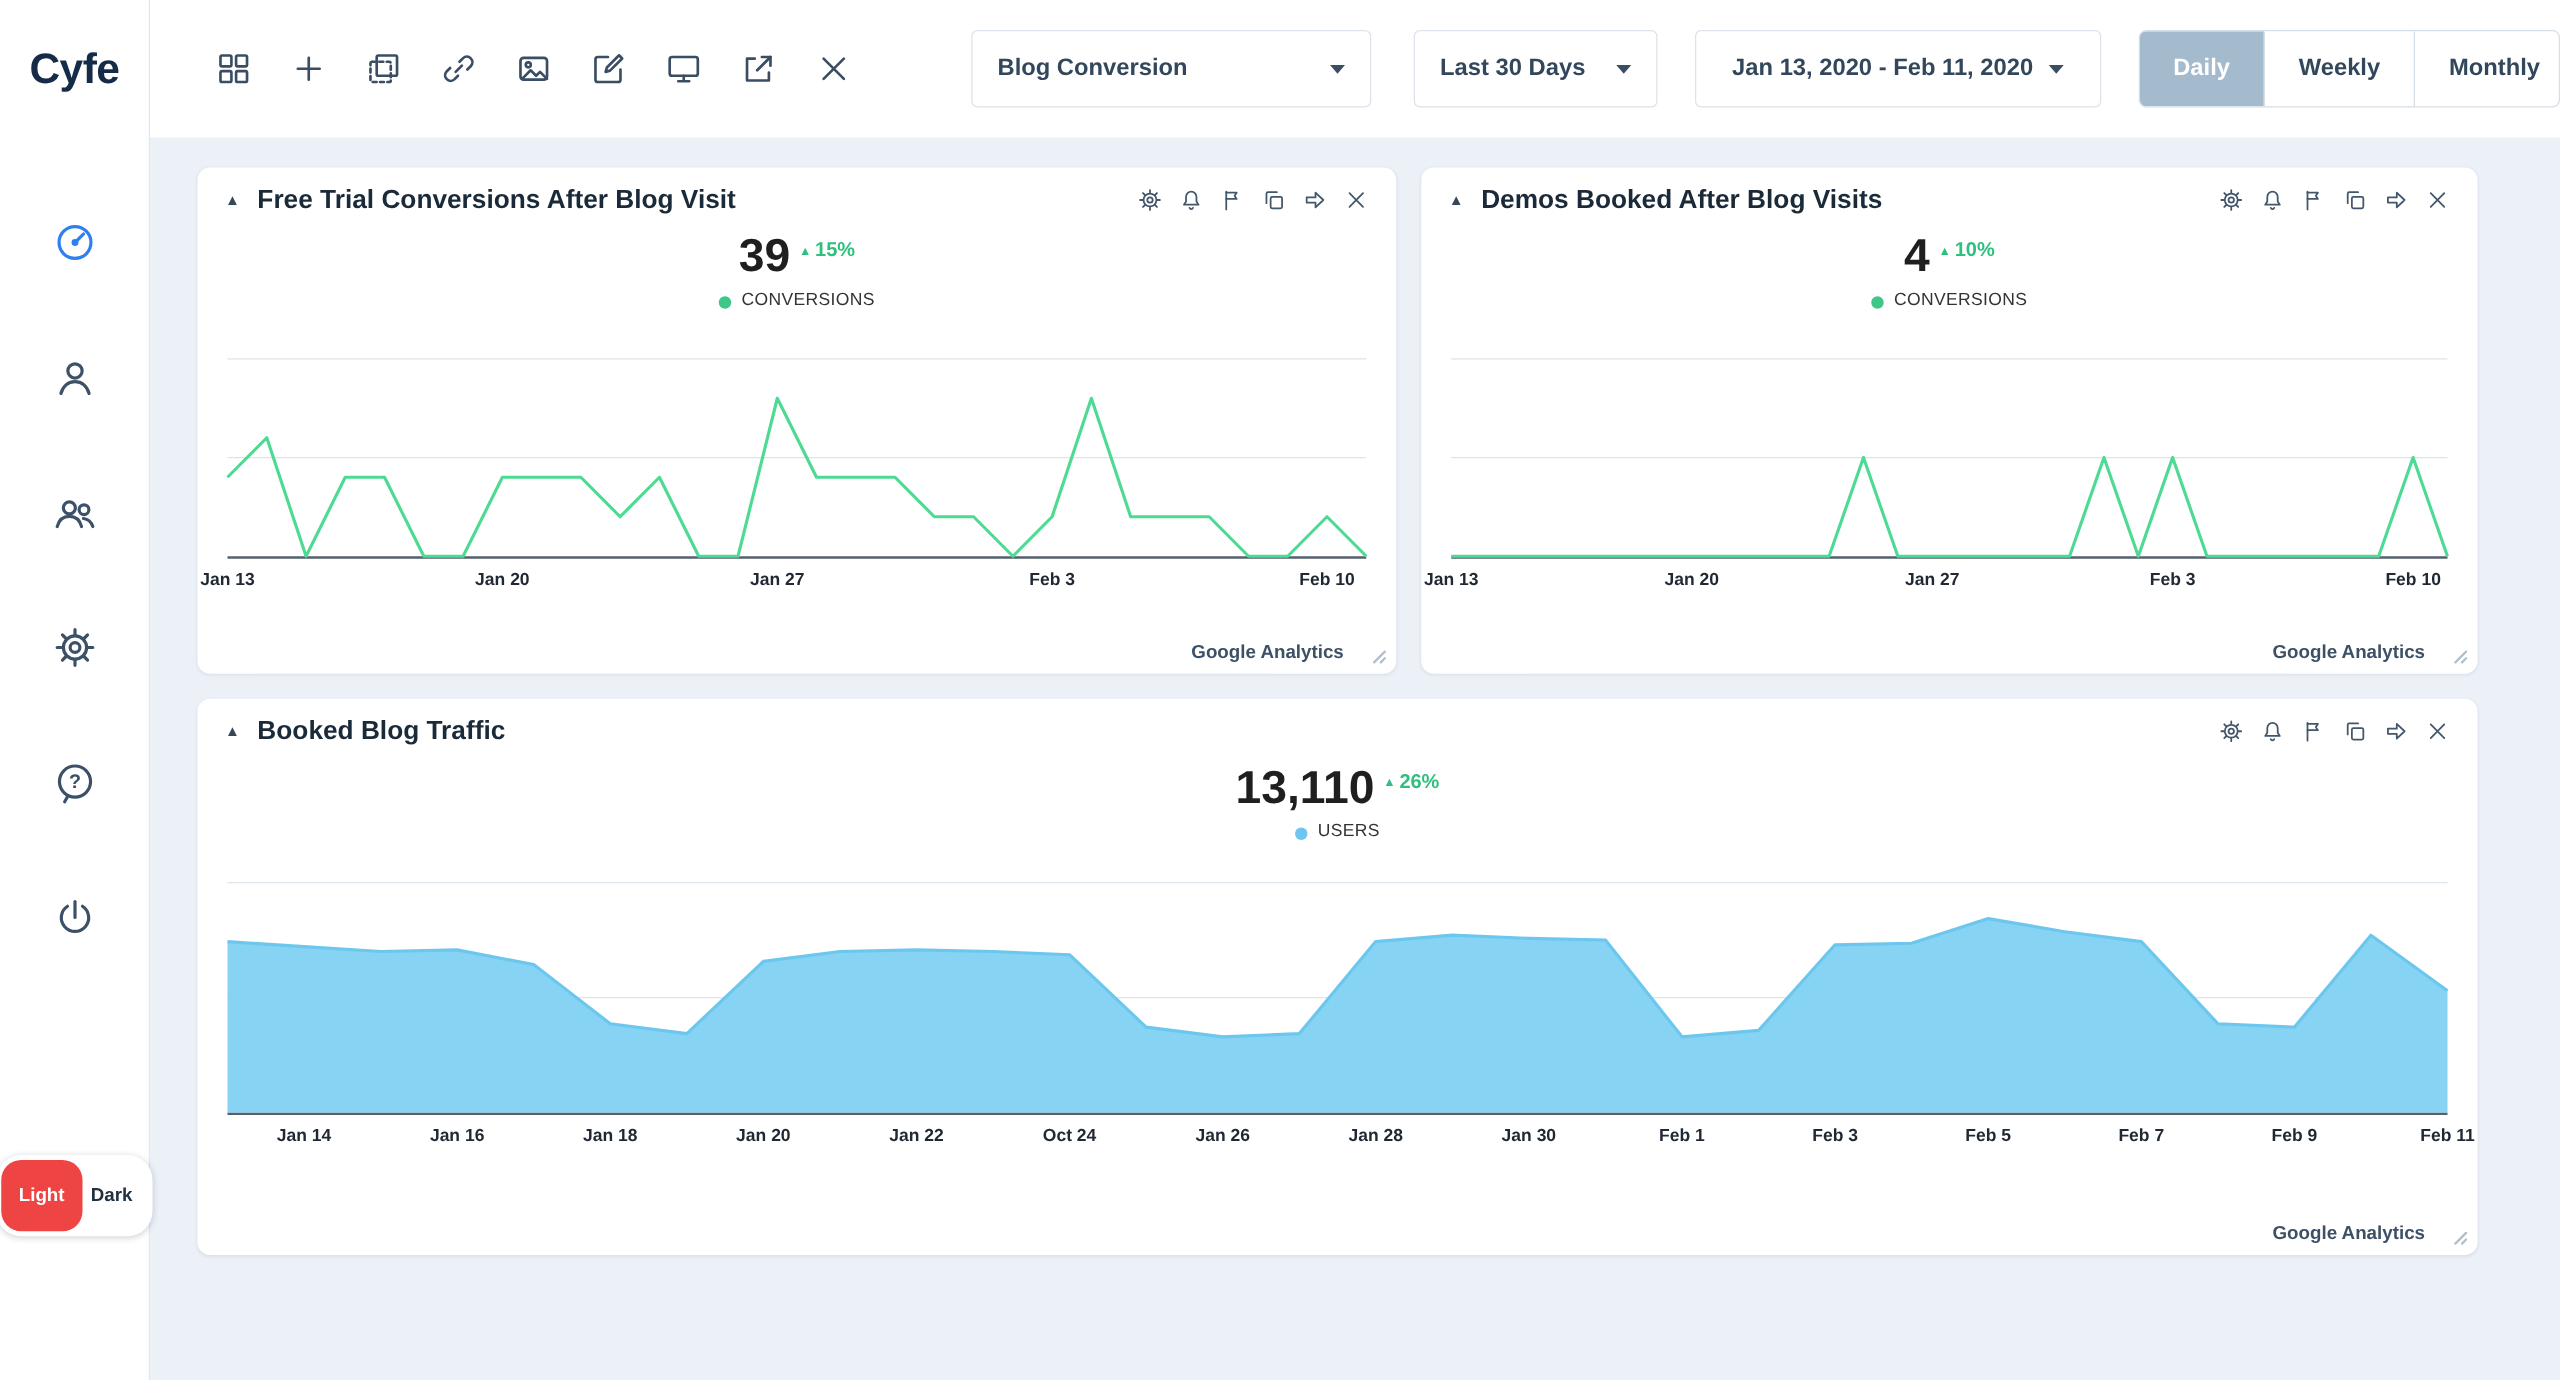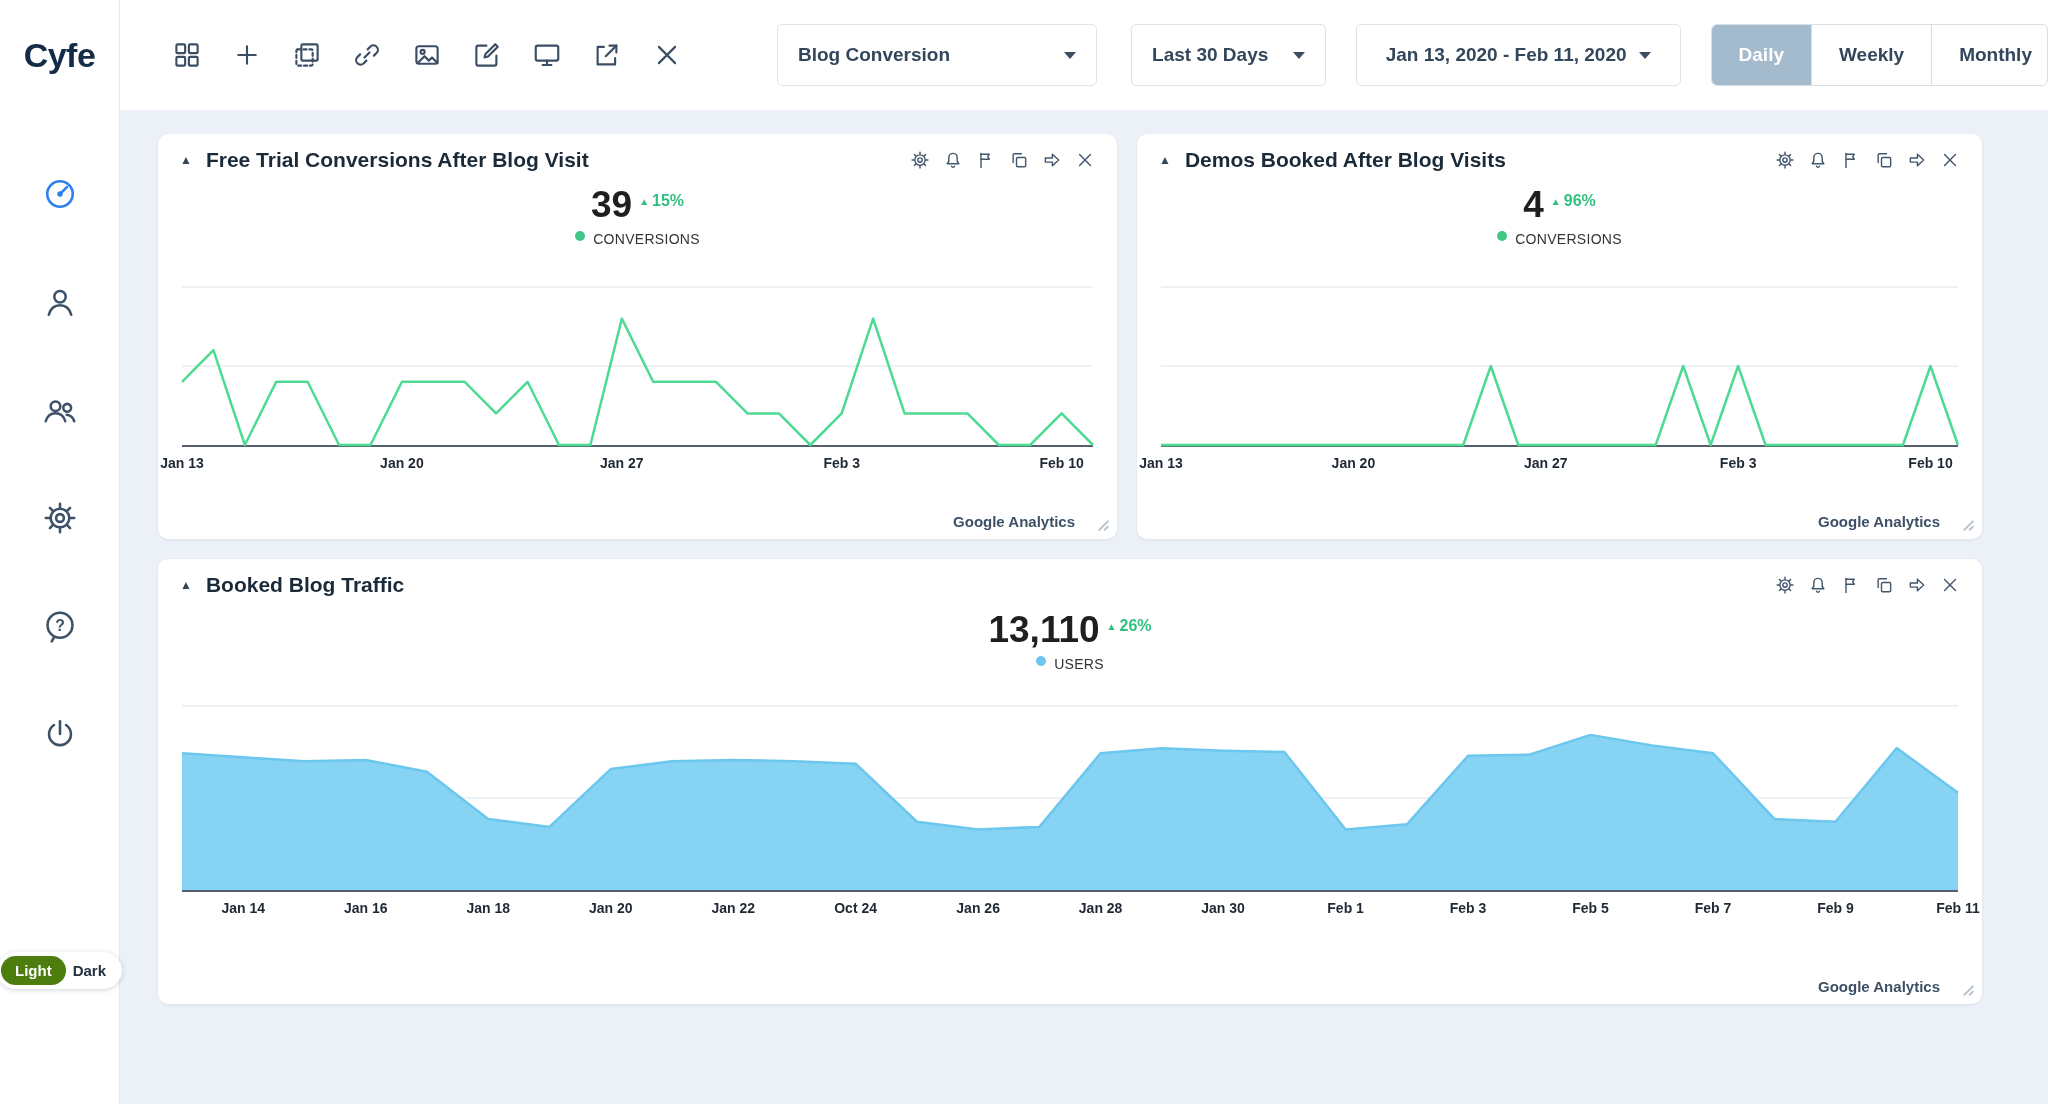--- a/index.html
+++ b/index.html
@@ -12,21 +12,21 @@
 
   
   .sidebar { width:120px; background:#fff; border-right:1px solid #e3e8ee; display:flex; flex-direction:column; align-items:center; flex-shrink:0; }
   .logo { height:110px; display:flex; align-items:center; font-size:34px; font-weight:800; color:#142c47; letter-spacing:-0.5px; }
   .logo::first-letter { color:#2b7de9; }
   .side-nav { display:flex; flex-direction:column; gap:72px; margin-top:66px; }
   .nav-item { width:36px; height:36px; color:#3c5168; cursor:pointer; }
   .nav-item.active { color:#2e7ff0; }
   .nav-item svg { width:36px; height:36px; }
   .theme-toggle { margin-top:auto; margin-bottom:115px; background:#fff; border-radius:20px; box-shadow:0 1px 5px rgba(20,40,60,.2); display:inline-flex; align-items:center; gap:7px; padding:4px; }
-  .theme-light { background:#4d7c0f; color:#fff; border-radius:16px; padding:6px 14px; font-size:15px; font-weight:bold; }
+  .theme-light { background:#ef4444; color:#fff; border-radius:16px; padding:20px 14px; font-size:15px; font-weight:bold; }
   .theme-dark { color:#22313f; font-size:15px; font-weight:bold; padding-right:12px; }
 
   
   .main { flex:1; display:flex; flex-direction:column; min-width:0; }
 
   
   .topbar { height:110px; background:#fff; display:flex; align-items:center; flex-shrink:0; }
   .tool-icons { display:flex; gap:30px; margin-left:52px; color:#3a4d63; }
   .tool-btn { width:30px; height:30px; cursor:pointer; }
   .tool-btn svg { width:30px; height:30px; }
@@ -54,21 +54,21 @@
   .card-title { font-size:21px; font-weight:bold; color:#1b2a39; flex:1; }
   .widget-icons { display:flex; gap:13px; color:#42566c; align-items:center; }
   .w-icon { width:20px; height:20px; cursor:pointer; }
   .w-icon svg { width:20px; height:20px; }
 
   .stat { text-align:center; margin-top:14px; }
   .stat-line { display:inline-flex; align-items:flex-start; }
   .stat-value { font-size:37px; font-weight:800; color:#1f1f1f; line-height:1; }
   .stat-delta { color:#2fbf7f; font-size:16px; font-weight:bold; margin-left:7px; margin-top:6px; display:inline-flex; align-items:center; }
   .delta-arrow { font-size:10px; margin-right:3px; }
-  .legend { margin-top:8px; display:flex; justify-content:center; align-items:flex-start; gap:8px; font-size:14px; color:#333; letter-spacing:.3px; }
+  .legend { margin-top:8px; display:flex; justify-content:center; align-items:flex-end; gap:8px; font-size:14px; color:#333; letter-spacing:.3px; }
   .dot { width:10px; height:10px; border-radius:50%; }
 
   .chart-area { position:relative; margin:0 24px; border-bottom:2px solid #55606c; }
   .chart-area.sm { height:160px; margin-top:40px; }
   .chart-area.bg { height:186px; margin-top:34px; }
   .chart-area svg.chart { position:absolute; inset:0; width:100%; height:100%; overflow:visible; }
   .x-labels { position:relative; margin:8px 24px 0; height:22px; }
   .x-labels span { position:absolute; transform:translateX(-50%); font-size:14px; font-weight:bold; color:#1f2833; white-space:nowrap; top:0; }
   .card-foot { position:absolute; right:42px; bottom:9px; font-size:15px; font-weight:bold; color:#3c5066; }
   .resize-handle { position:absolute; right:7px; bottom:7px; width:15px; height:15px; cursor:nwse-resize; color:#b3bfca; }
@@ -335,21 +335,21 @@
                   <path d="M5.5 5.5l13 13M18.5 5.5l-13 13"></path>
                 </svg>
               </span>
           </div>
         </div>
         <div class="stat">
           <div class="stat-line">
             <span class="stat-value">4</span>
             <span class="stat-delta">
                 <span class="delta-arrow">▲</span>
-                <span>96%</span>
+                <span>10%</span>
               </span>
           </div>
           <div class="legend">
             <span class="dot" style="background: rgb(62, 199, 134);"></span>
             <span>CONVERSIONS</span>
           </div>
         </div>
         <div class="chart-area sm">
           <svg class="chart" viewBox="0 0 1000 100" preserveAspectRatio="none">
               <line x1="0" x2="1000" y1="50" y2="50" stroke="#dde4ea" stroke-width="1" vector-effect="non-scaling-stroke"></line>

